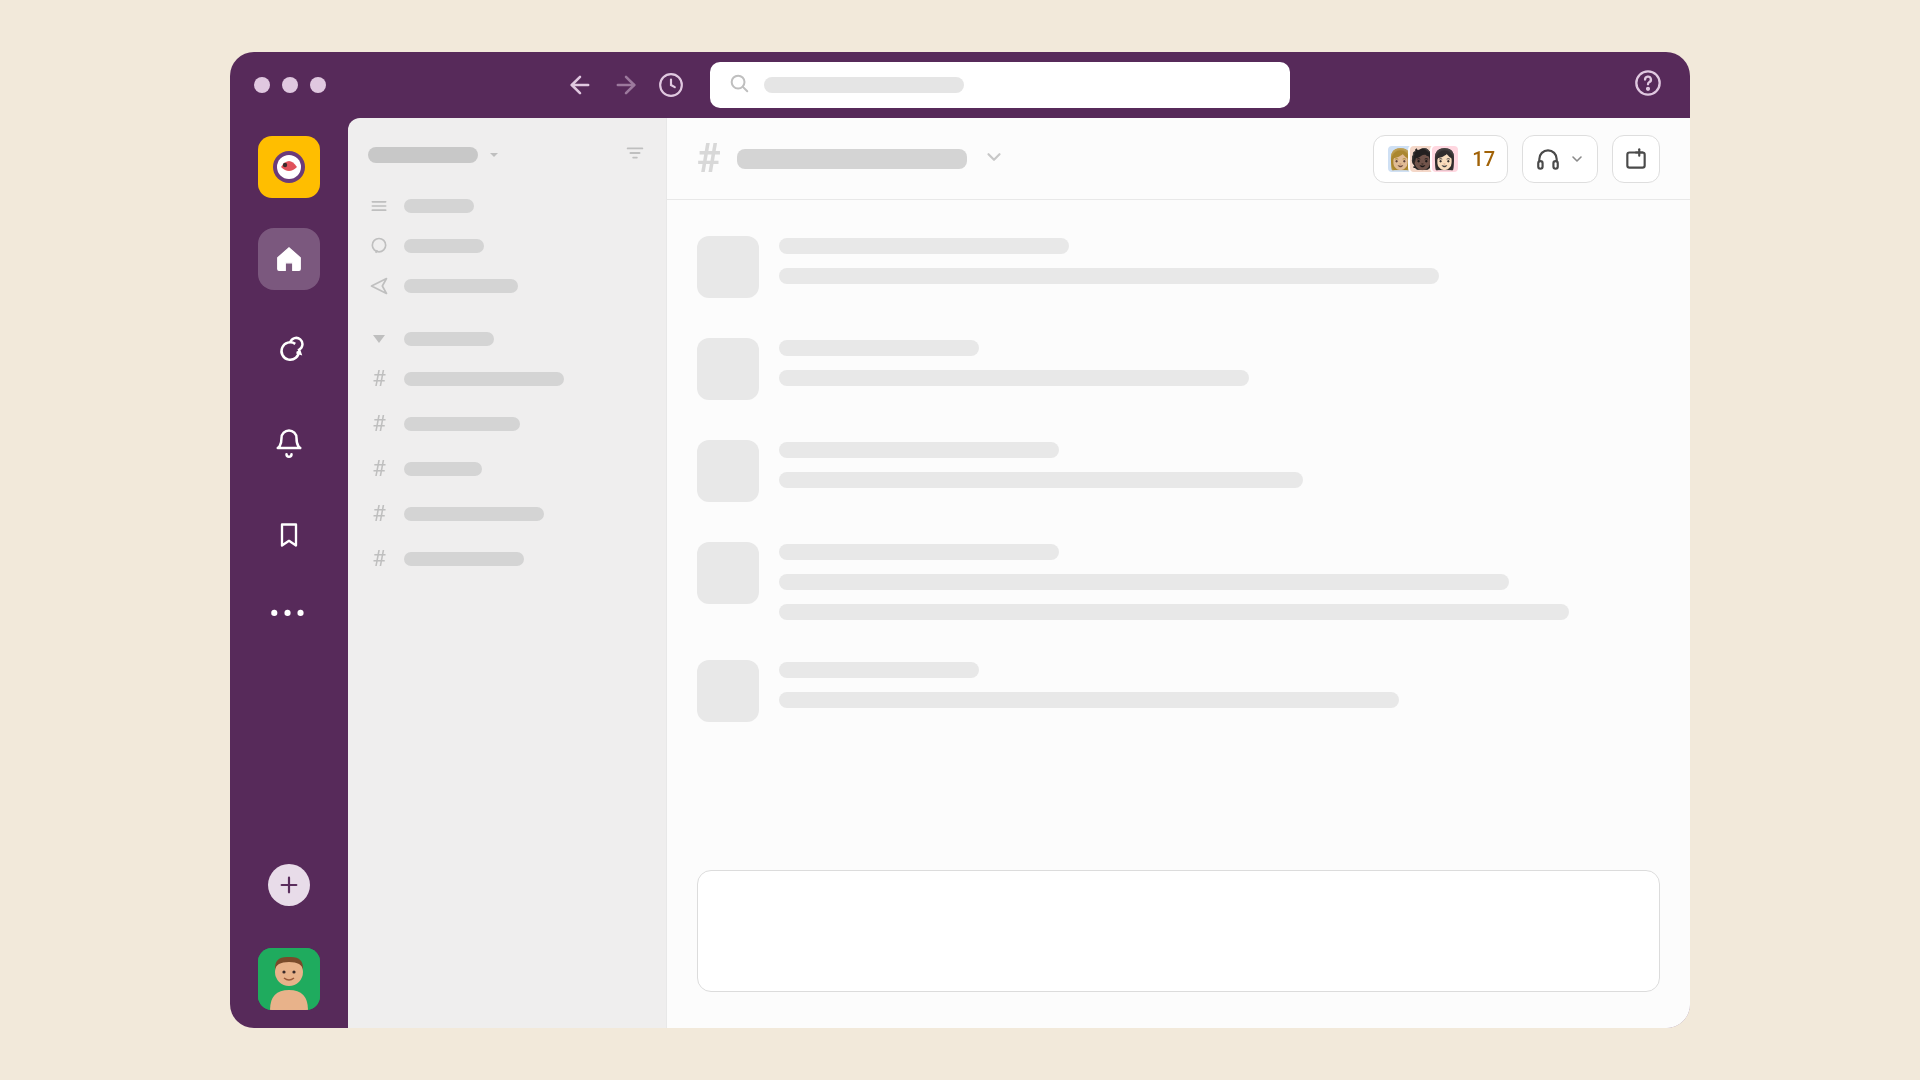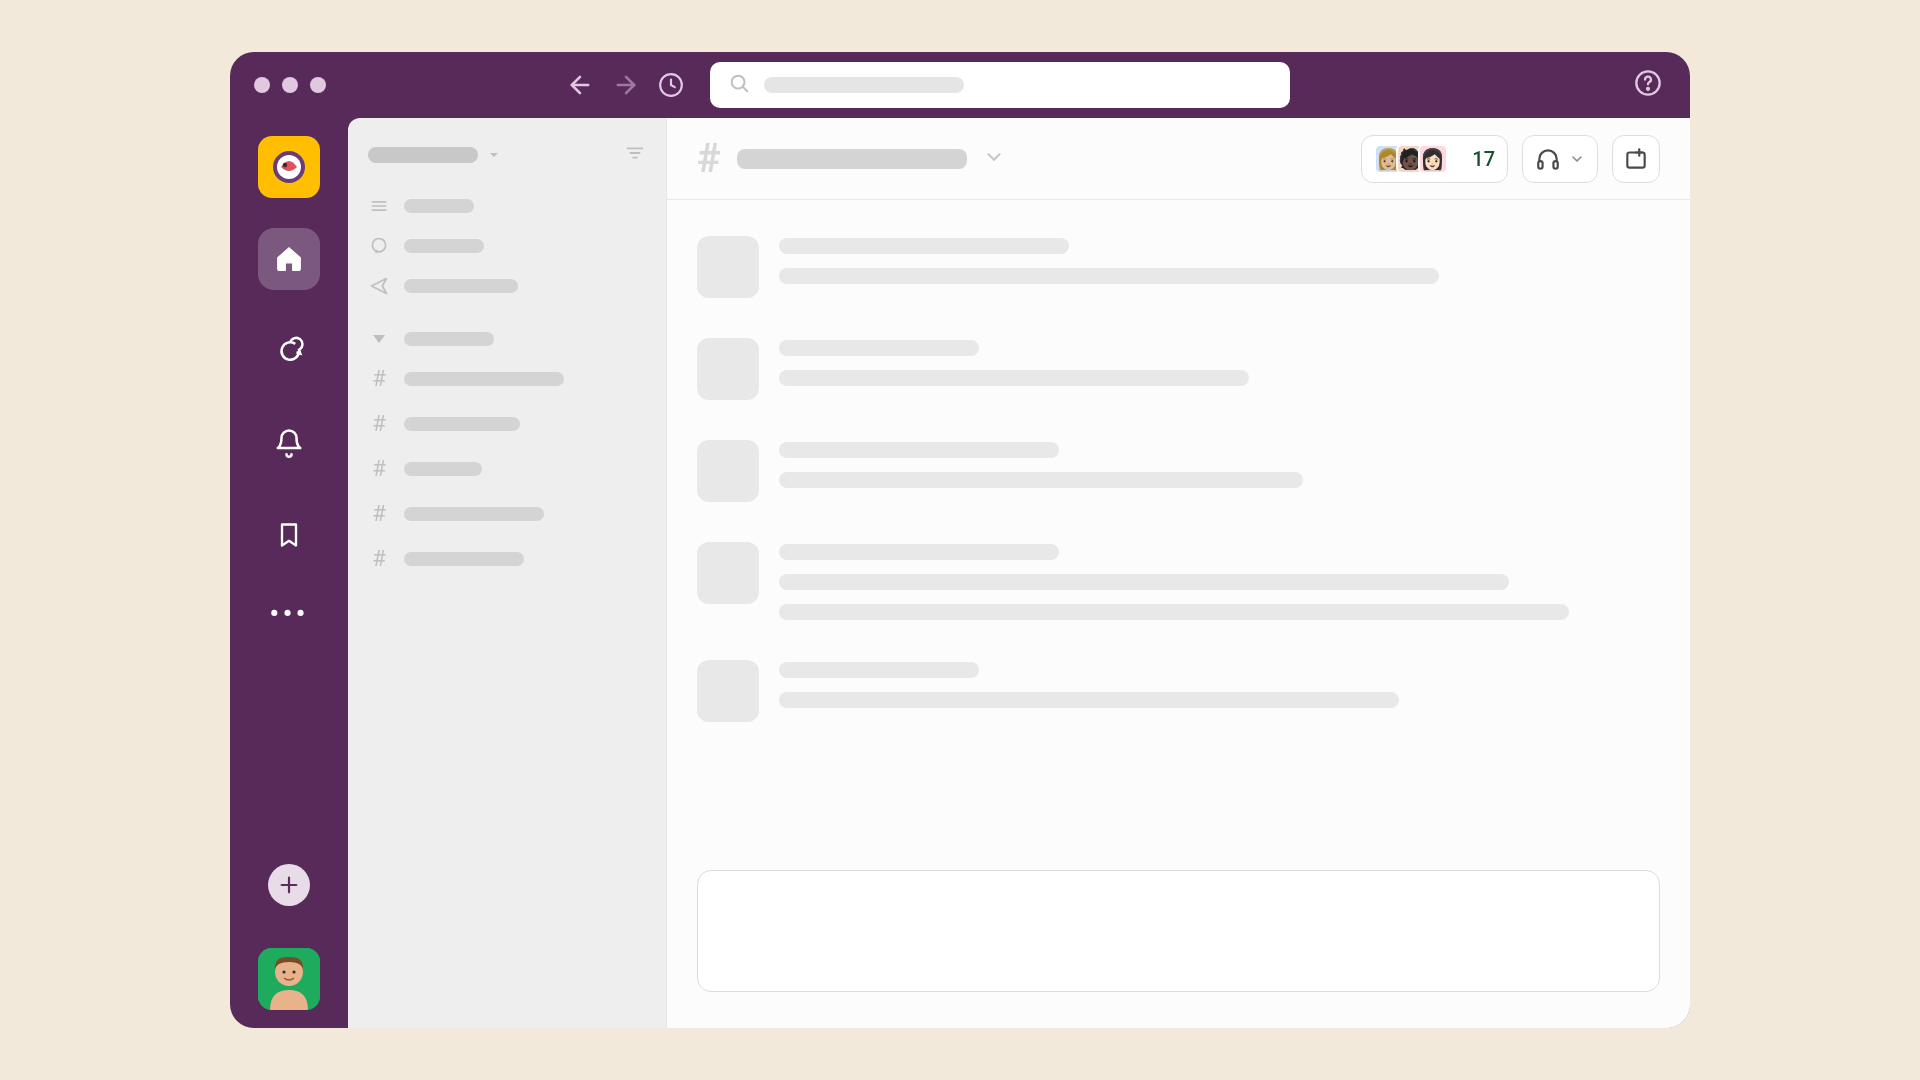--- a/index.html
+++ b/index.html
@@ -119,21 +119,21 @@
   }
   .chan-title { display:flex; align-items:center; gap:16px; }
   .big-hash { font-size:40px; color:#d8d8d8; font-weight:700;}
   .chan-title .ph { height:20px; width:230px;}
   .chevron { color:#c8c8c8; }
   .header-right { margin-left:auto; display:flex; align-items:center; gap:14px;}
   .pill {
     height:48px; background:#fff; border:1.5px solid #dedede; border-radius:12px;
     display:flex; align-items:center; padding: 0 12px; gap:8px; cursor:pointer;
   }
-  .member-count { font-size:20px; color:#14532d; font-weight:500; margin-left:16px;}
+  .member-count { font-size:20px; color:#a16207; font-weight:500; margin-left:4px;}
   .avatars { display:flex; }
   .av { width:30px; height:30px; border-radius:6px; border:2px solid #fff; margin-left:-8px; display:flex;align-items:center;justify-content:center; font-size:20px;}
   .av:first-child{margin-left:0;}
   .sq-btn { width:48px; padding:0; justify-content:center;}
   .messages { flex:1; padding: 36px 30px 10px; display:flex; flex-direction:column; gap:40px; overflow:hidden;}
   .msg { display:flex; gap:20px; }
   .msg-av { width:62px; height:62px; border-radius:12px; background:#e8e8e8; flex-shrink:0;}
   .msg-body { flex:1; display:flex; flex-direction:column; gap:14px; padding-top:2px;}
   .msg-body .ph { height:16px; background:#e8e8e8;}
   .composer-wrap { padding: 12px 30px 36px;}

